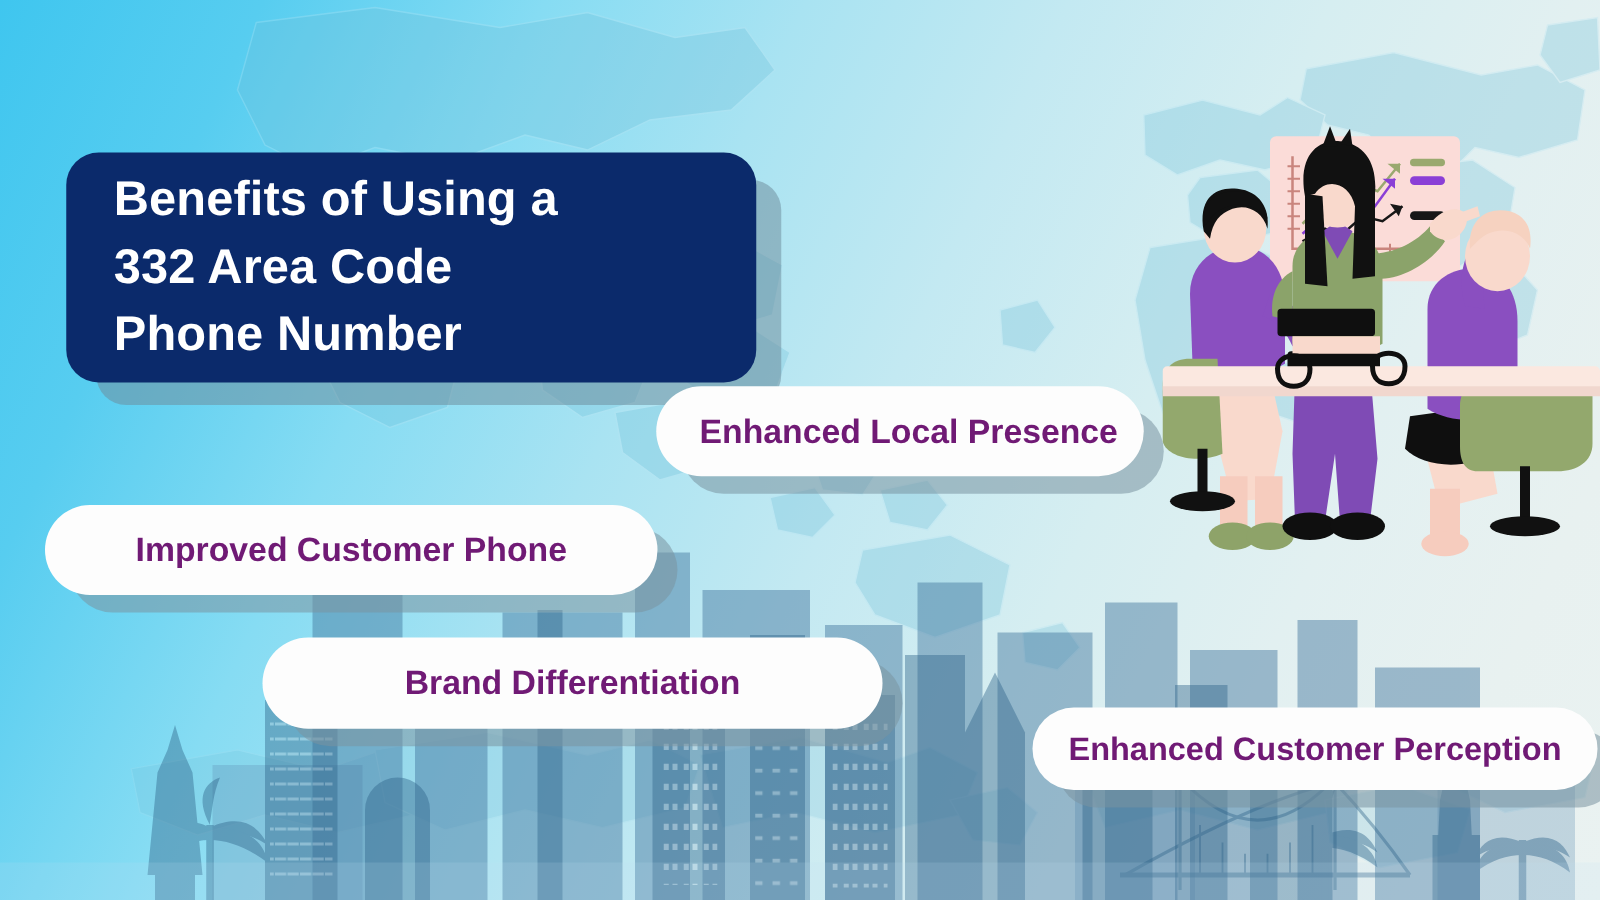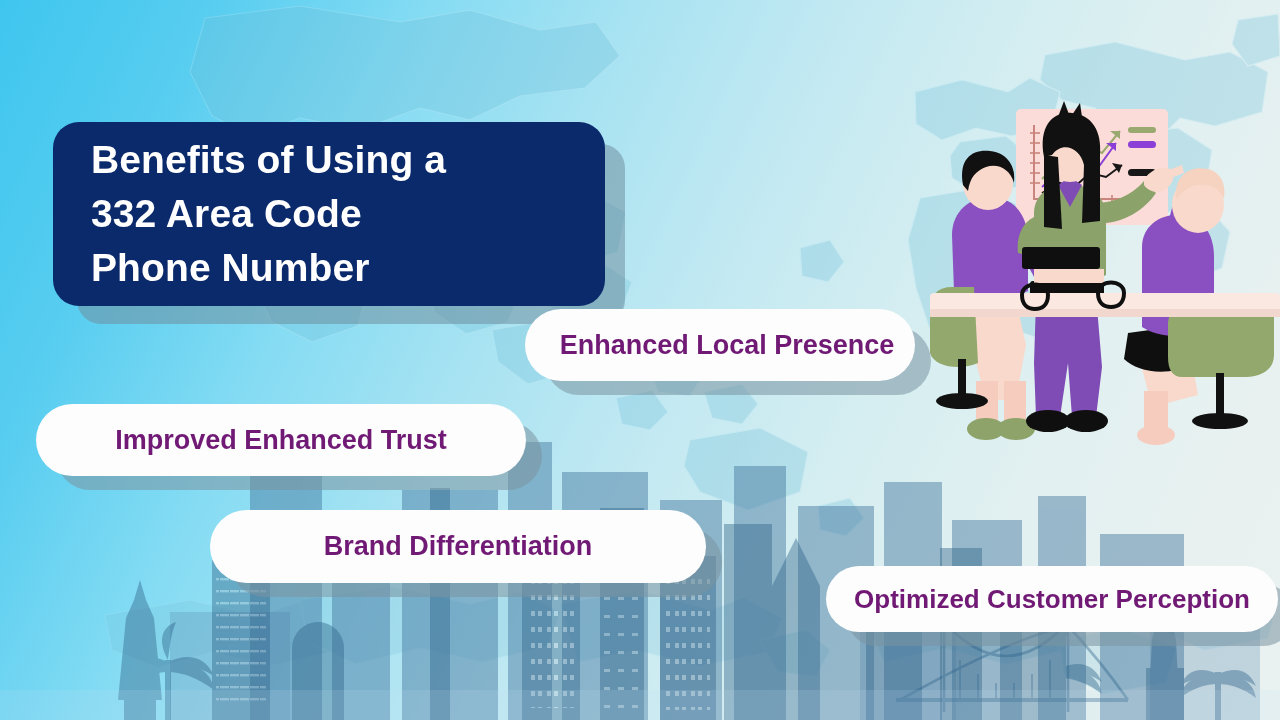--- a/index.html
+++ b/index.html
@@ -395,25 +395,25 @@
     <h1>Benefits of Using a
 332 Area Code
 Phone Number</h1>
   </div>
 
   <div class="pill" id="pill-0">
     <span>Enhanced Local Presence</span>
   </div>
 
   <div class="pill" id="pill-1">
-    <span>Improved Enhanced Trust</span>
+    <span>Improved Customer Phone</span>
   </div>
 
 
   <div class="pill" id="pill-3">
     <span>Brand Differentiation</span>
   </div>
 
   <div class="pill" id="pill-4">
-    <span>Optimized Customer Perception</span>
+    <span>Enhanced Customer Perception</span>
   </div>
 
 </div>
 
 </body></html>

